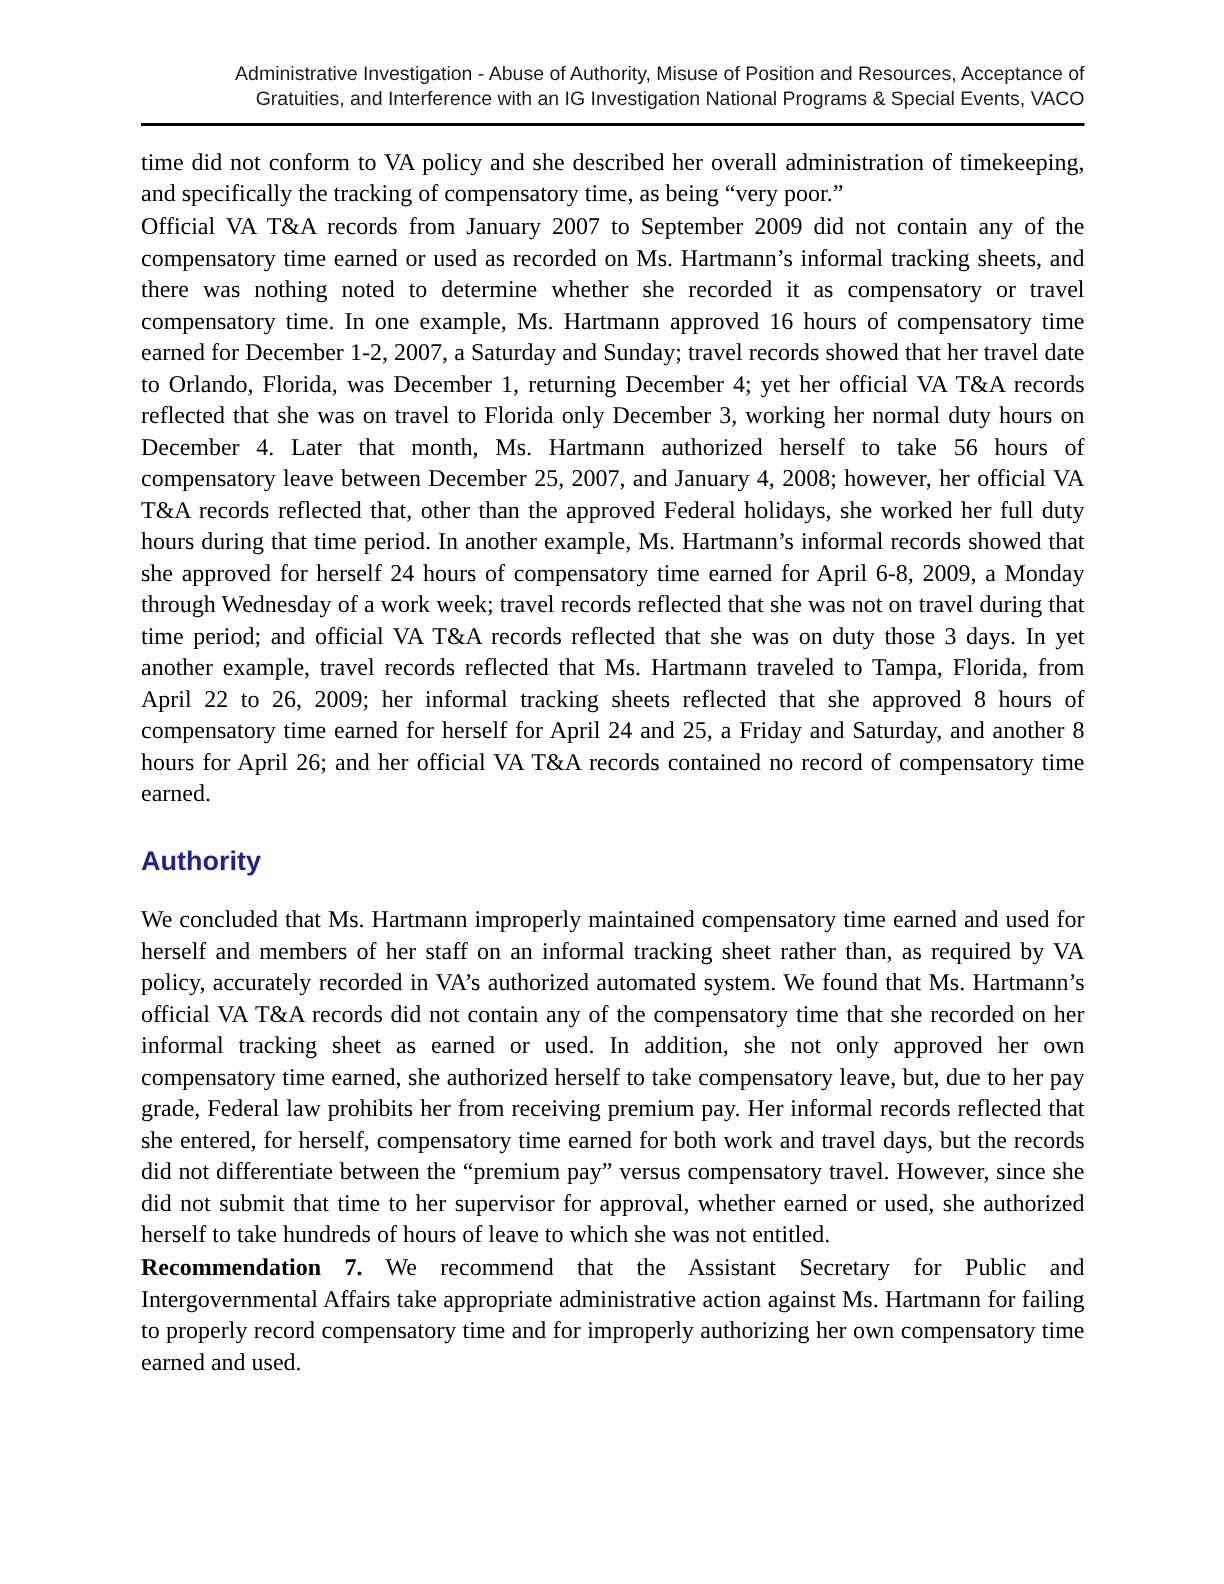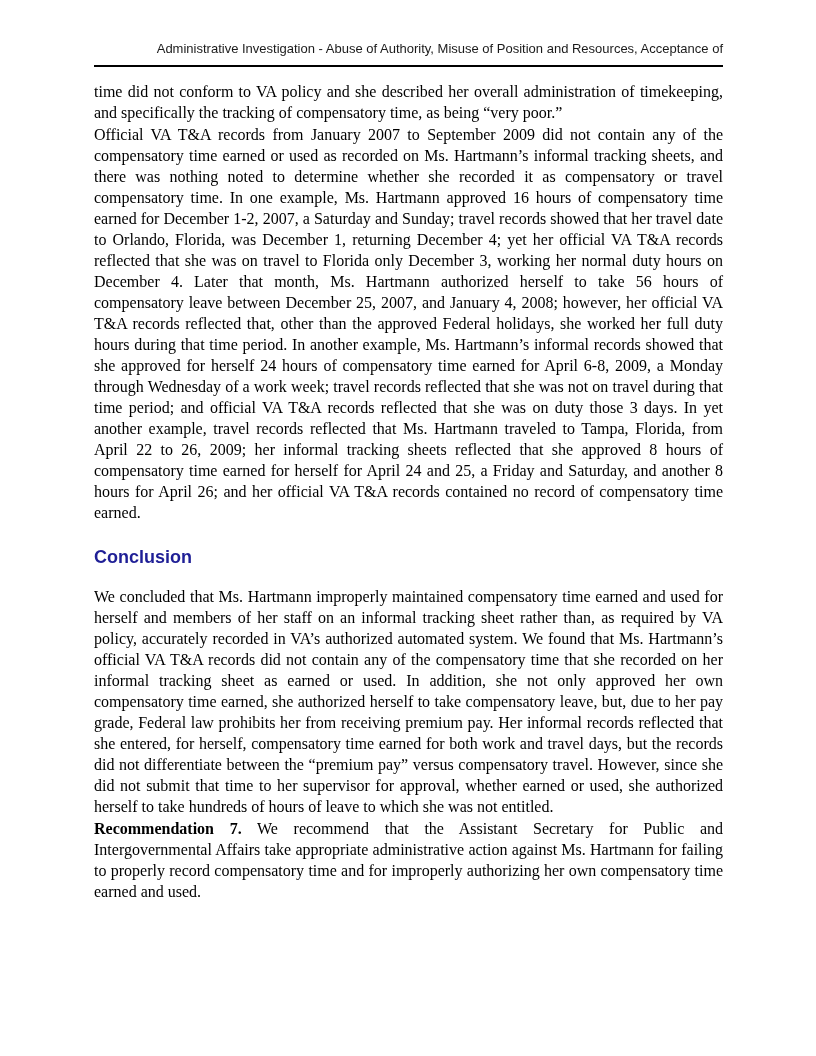--- a/index.html
+++ b/index.html
@@ -72,29 +72,30 @@
     color: #1a1a1a;
   }
 </style>
 </head>
 <body>
 
 <div class="page">
 
   <div class="header">
     <div class="header-line">Administrative Investigation - Abuse of Authority, Misuse of Position and Resources, Acceptance of</div>
+    <div class="header-line">Gratuities, and Interference with an IG Investigation National Programs &amp; Special Events, VACO</div>
   </div>
   <hr class="header-rule" style="border-top-color: rgb(0, 0, 0);">
 
   <div class="body-text">
     <p class="first">time did not conform to VA policy and she described her overall administration of timekeeping, and specifically the tracking of compensatory time, as being “very poor.”</p>
 
     <p>Official VA T&amp;A records from January 2007 to September 2009 did not contain any of the compensatory time earned or used as recorded on Ms. Hartmann’s informal tracking sheets, and there was nothing noted to determine whether she recorded it as compensatory or travel compensatory time.  In one example, Ms. Hartmann approved 16 hours of compensatory time earned for December 1-2, 2007, a Saturday and Sunday; travel records showed that her travel date to Orlando, Florida, was December 1, returning December 4; yet her official VA T&amp;A records reflected that she was on travel to Florida only December 3, working her normal duty hours on December 4.  Later that month, Ms. Hartmann authorized herself to take 56 hours of compensatory leave between December 25, 2007, and January 4, 2008; however, her official VA T&amp;A records reflected that, other than the approved Federal holidays, she worked her full duty hours during that time period.  In another example, Ms. Hartmann’s informal records showed that she approved for herself 24 hours of compensatory time earned for April 6-8, 2009, a Monday through Wednesday of a work week; travel records reflected that she was not on travel during that time period; and official VA T&amp;A records reflected that she was on duty those 3 days.  In yet another example, travel records reflected that Ms. Hartmann traveled to Tampa, Florida, from April 22 to 26, 2009; her informal tracking sheets reflected that she approved 8 hours of compensatory time earned for herself for April 24 and 25, a Friday and Saturday, and another 8 hours for April 26; and her official VA T&amp;A records contained no record of compensatory time earned.</p>
 
-    <h2 class="conclusion" style="color: rgb(31, 31, 150);">Conclusion</h2>
+    <h2 class="conclusion" style="color: rgb(31, 31, 150);">Authority</h2>
 
     <p>We concluded that Ms. Hartmann improperly maintained compensatory time earned and used for herself and members of her staff on an informal tracking sheet rather than, as required by VA policy, accurately recorded in VA’s authorized automated system.  We found that Ms. Hartmann’s official VA T&amp;A records did not contain any of the compensatory time that she recorded on her informal tracking sheet as earned or used.  In addition, she not only approved her own compensatory time earned, she authorized herself to take compensatory leave, but, due to her pay grade, Federal law prohibits her from receiving premium pay.  Her informal records reflected that she entered, for herself, compensatory time earned for both work and travel days, but the records did not differentiate between the “premium pay” versus compensatory travel.  However, since she did not submit that time to her supervisor for approval, whether earned or used, she authorized herself to take hundreds of hours of leave to which she was not entitled.</p>
 
     <p><span class="rec-label">Recommendation 7.</span> <span>We recommend that the Assistant Secretary for Public and Intergovernmental Affairs take appropriate administrative action against Ms. Hartmann for failing to properly record compensatory time and for improperly authorizing her own compensatory time earned and used.</span></p>
   </div>
 
   <div class="footer">
     <hr class="footer-rule" style="border-top-color: rgb(166, 166, 166);">
     <div class="footer-row">
       <span>VA Office of Inspector General</span>

